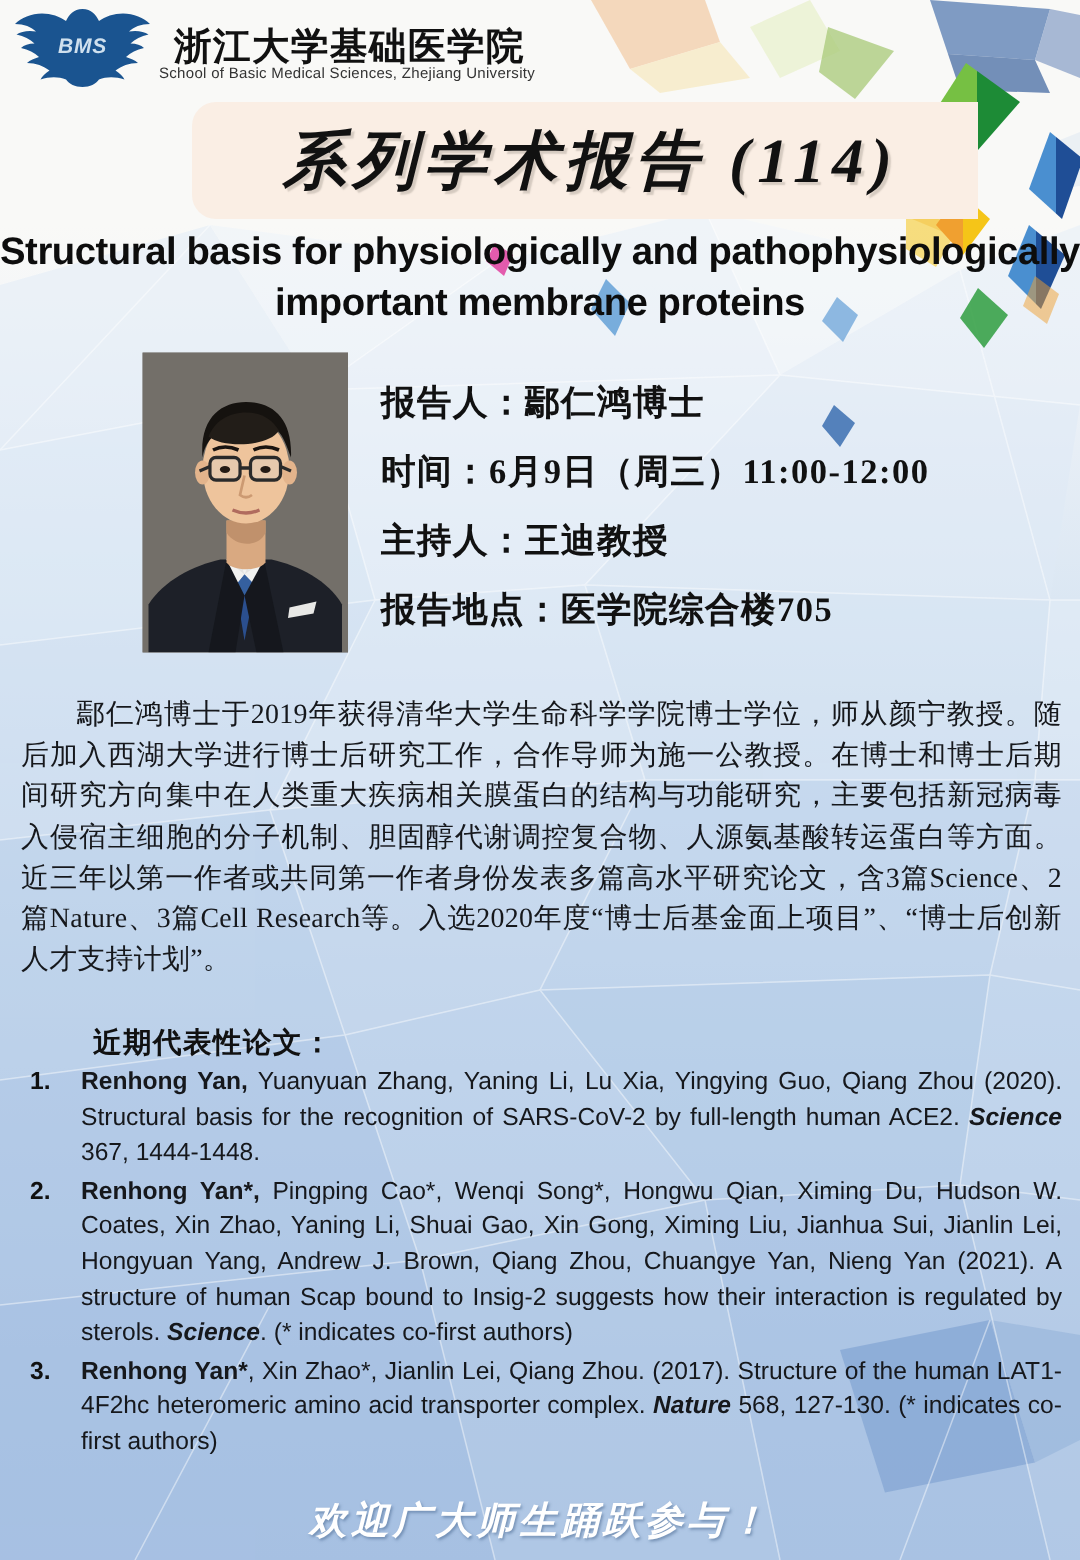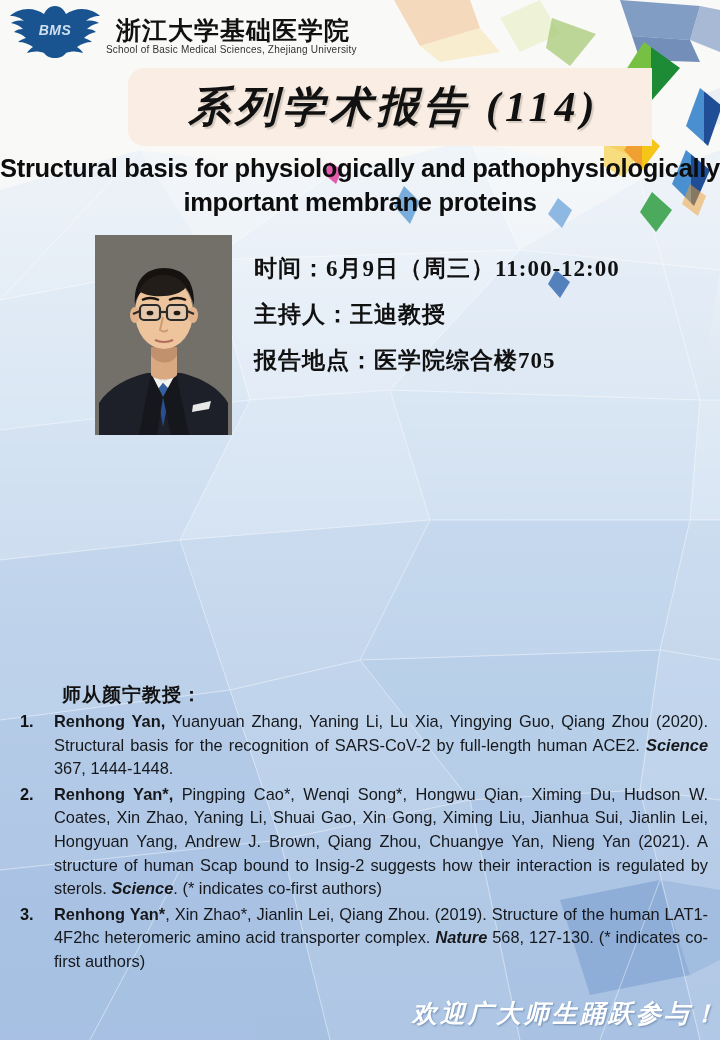--- a/index.html
+++ b/index.html
@@ -188,21 +188,21 @@
   .pub-item i {
     font-weight: bold;
     font-style: italic;
   }
 
   
   .footer {
     position: absolute;
     left: 0; top: 997px;
     width: 720px;
-    text-align: right;
+    text-align: center;
     font-family: "Liberation Serif", serif;
     font-size: 25px;
     font-weight: bold;
     font-style: italic;
     color: #ffffff;
     letter-spacing: 3px;
     text-shadow: 1px 1px 2px rgba(70,100,140,0.55);
   }
 </style>
 </head>
@@ -377,35 +377,37 @@
       <path d="M47 65 Q55 61 64 65" stroke="#1a1410" stroke-width="2.4" fill="none"></path>
       <path d="M74 65 Q82 61 91 65" stroke="#1a1410" stroke-width="2.4" fill="none"></path>
 
       <path d="M68 82 L65 95 Q69 98 73 95" stroke="#cc9a72" stroke-width="1.8" fill="none"></path>
 
       <path d="M60 105 Q69 109 78 105" stroke="#b06b5e" stroke-width="2.2" fill="none"></path>
     </svg>
   </div>
 
   <div class="info">
+    <div class="info-line">报告人：鄢仁鸿博士</div>
     <div class="info-line">时间：6月9日（周三）11:00-12:00</div>
     <div class="info-line">主持人：王迪教授</div>
     <div class="info-line">报告地点：医学院综合楼705</div>
   </div>
 
-
-  <div class="pubs-heading">师从颜宁教授：</div>
+  <div class="bio">鄢仁鸿博士于2019年获得清华大学生命科学学院博士学位，师从颜宁教授。随后加入西湖大学进行博士后研究工作，合作导师为施一公教授。在博士和博士后期间研究方向集中在人类重大疾病相关膜蛋白的结构与功能研究，主要包括新冠病毒入侵宿主细胞的分子机制、胆固醇代谢调控复合物、人源氨基酸转运蛋白等方面。近三年以第一作者或共同第一作者身份发表多篇高水平研究论文，含3篇Science、2篇Nature、3篇Cell Research等。入选2020年度“博士后基金面上项目”、“博士后创新人才支持计划”。</div>
+
+  <div class="pubs-heading">近期代表性论文：</div>
 
   <div class="pubs">
     <div class="pub-item">
       <span class="pub-num">1.</span><b>Renhong Yan,</b><span> Yuanyuan Zhang, Yaning Li, Lu Xia, Yingying Guo, Qiang Zhou (2020). Structural basis for the recognition of SARS-CoV-2 by full-length human ACE2. </span><i>Science</i><span> 367, 1444-1448.</span>
     </div>
     <div class="pub-item">
       <span class="pub-num">2.</span><b>Renhong Yan*,</b><span> Pingping Cao*, Wenqi Song*, Hongwu Qian, Ximing Du, Hudson W. Coates, Xin Zhao, Yaning Li, Shuai Gao, Xin Gong, Ximing Liu, Jianhua Sui, Jianlin Lei, Hongyuan Yang, Andrew J. Brown, Qiang Zhou, Chuangye Yan, Nieng Yan (2021). A structure of human Scap bound to Insig-2 suggests how their interaction is regulated by sterols. </span><i>Science</i><span>. (* indicates co-first authors)</span>
     </div>
     <div class="pub-item">
-      <span class="pub-num">3.</span><b>Renhong Yan*</b><span>, Xin Zhao*, Jianlin Lei, Qiang Zhou. (2019). Structure of the human LAT1-4F2hc heteromeric amino acid transporter complex. </span><i>Nature</i><span> 568, 127-130. (* indicates co-first authors)</span>
+      <span class="pub-num">3.</span><b>Renhong Yan*</b><span>, Xin Zhao*, Jianlin Lei, Qiang Zhou. (2017). Structure of the human LAT1-4F2hc heteromeric amino acid transporter complex. </span><i>Nature</i><span> 568, 127-130. (* indicates co-first authors)</span>
     </div>
   </div>
 
   <div class="footer">欢迎广大师生踊跃参与！</div>
 
 </div>
 
 </body></html>

